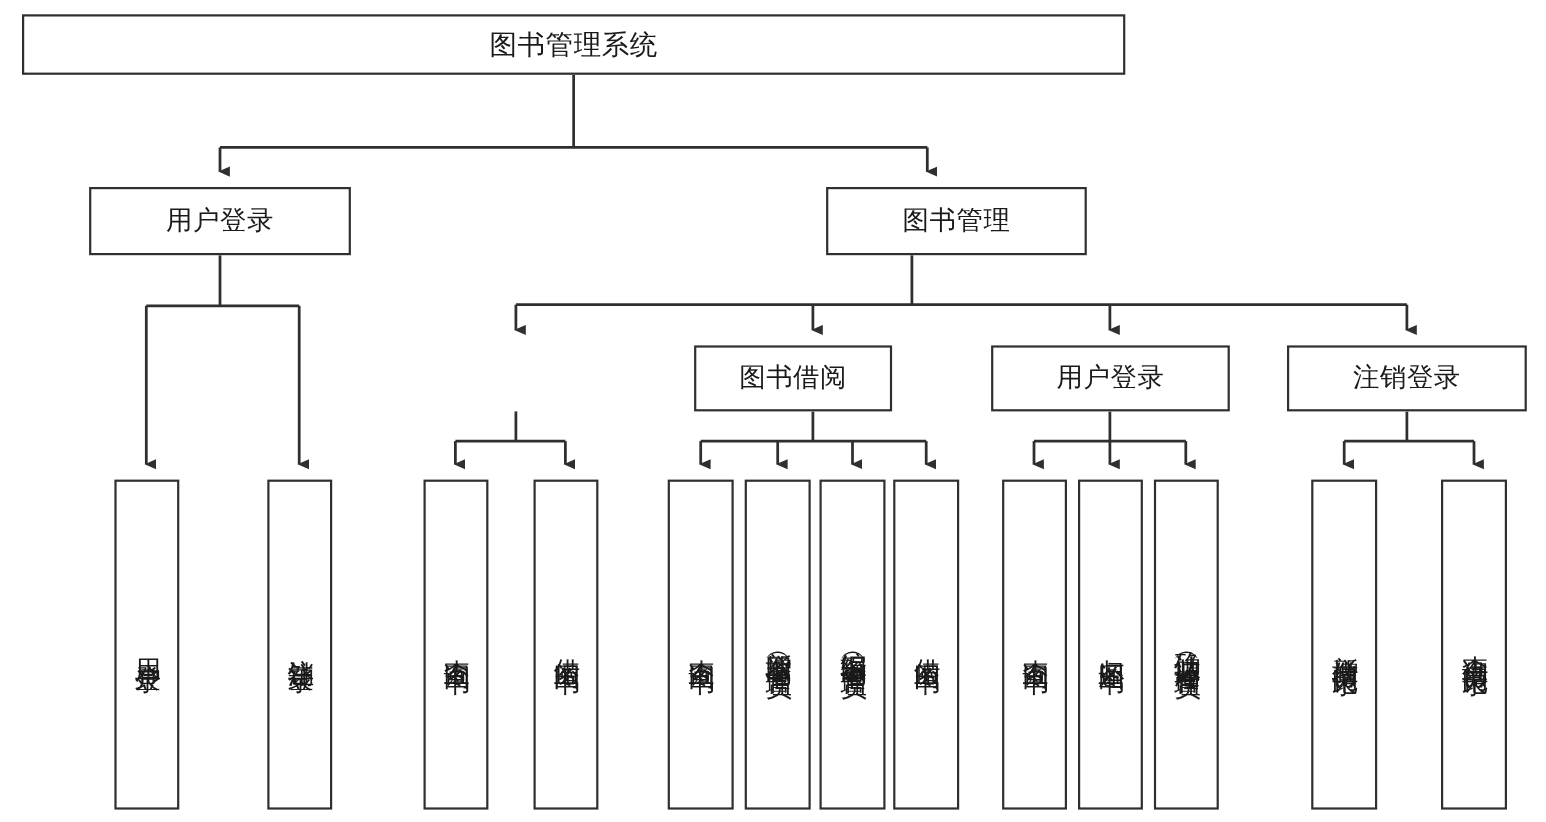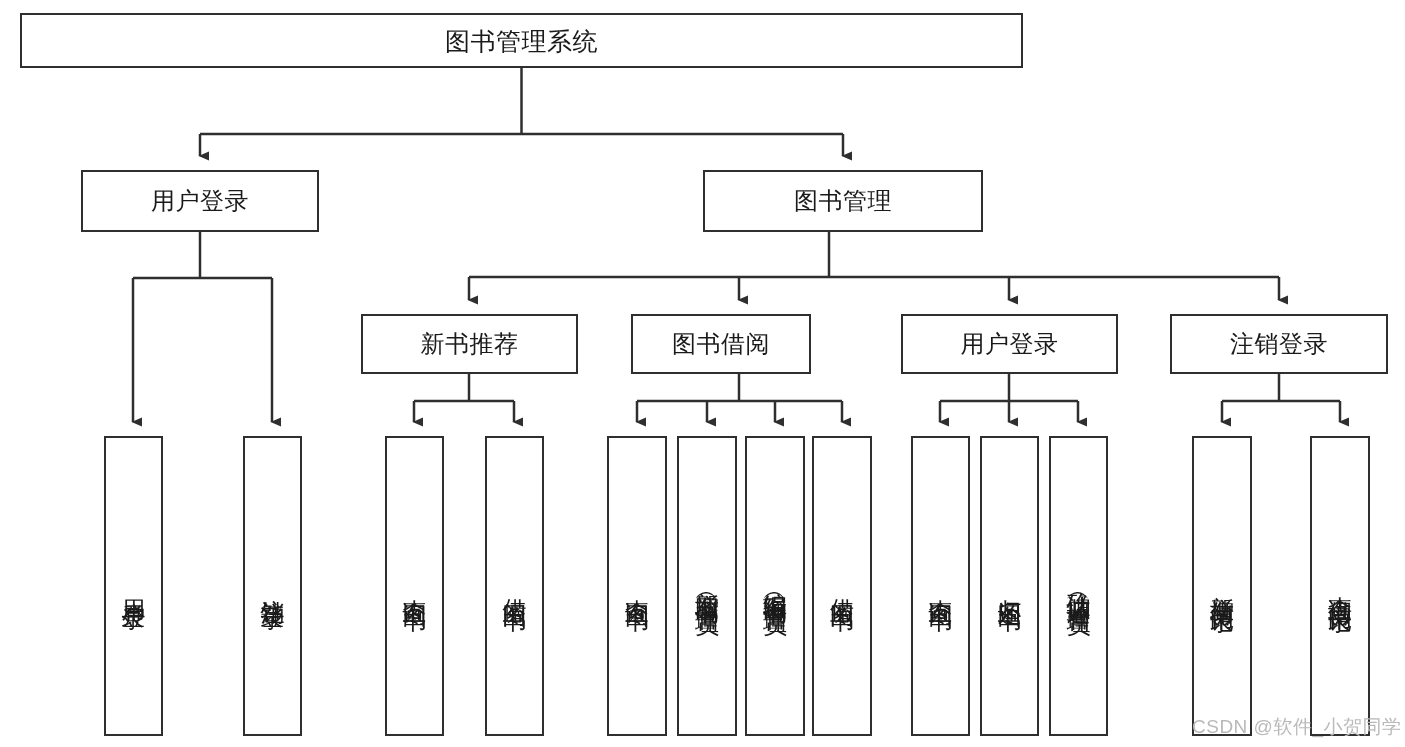--- a/index.html
+++ b/index.html
@@ -126,27 +126,24 @@
   </svg>
 
   <div class="node h root" style="left:20px; top:13px; width:1003px; height:55px;">
     <span class="label">图书管理系统</span>
   </div>
 
   <div class="node h" style="left:81px; top:170px; width:238px; height:62px;">
     <span class="label">用户登录</span>
   </div>
 
-  <div class="node h" style="left:703px; top:170px; width:280px; height:62px;">
+  <div class="node h" style="left:751px; top:170px; width:237px; height:62px;">
     <span class="label">图书管理</span>
   </div>
 
-  <div class="node h" style="left:361px; top:314px; width:217px; height:60px;">
-    <span class="label">新书推荐</span>
-  </div>
 
   <div class="node h" style="left:631px; top:314px; width:180px; height:60px;">
     <span class="label">图书借阅</span>
   </div>
 
   <div class="node h" style="left:901px; top:314px; width:217px; height:60px;">
     <span class="label">用户登录</span>
   </div>
 
   <div class="node h" style="left:1170px; top:314px; width:218px; height:60px;">
@@ -198,15 +195,14 @@
   </div>
 
   <div class="node v" style="left:1192px; top:436px; width:60px; height:300px;">
     <span class="label">新增借阅记录</span>
   </div>
 
   <div class="node v" style="left:1310px; top:436px; width:60px; height:300px;">
     <span class="label">查询借阅记录</span>
   </div>
 
-  <div class="watermark" style="left:1192px; top:714px;">CSDN @软件_小贺同学</div>
 
 </div>
 
 </body></html>

